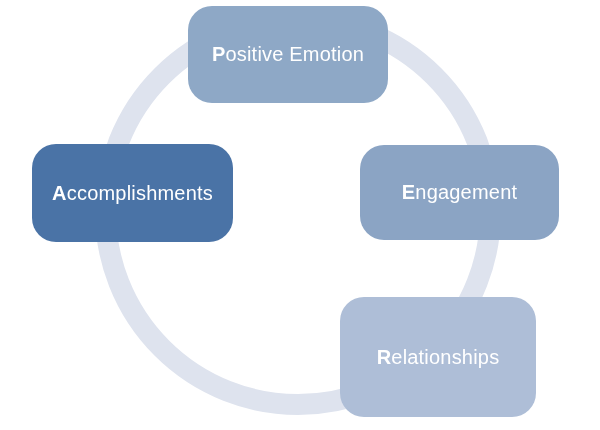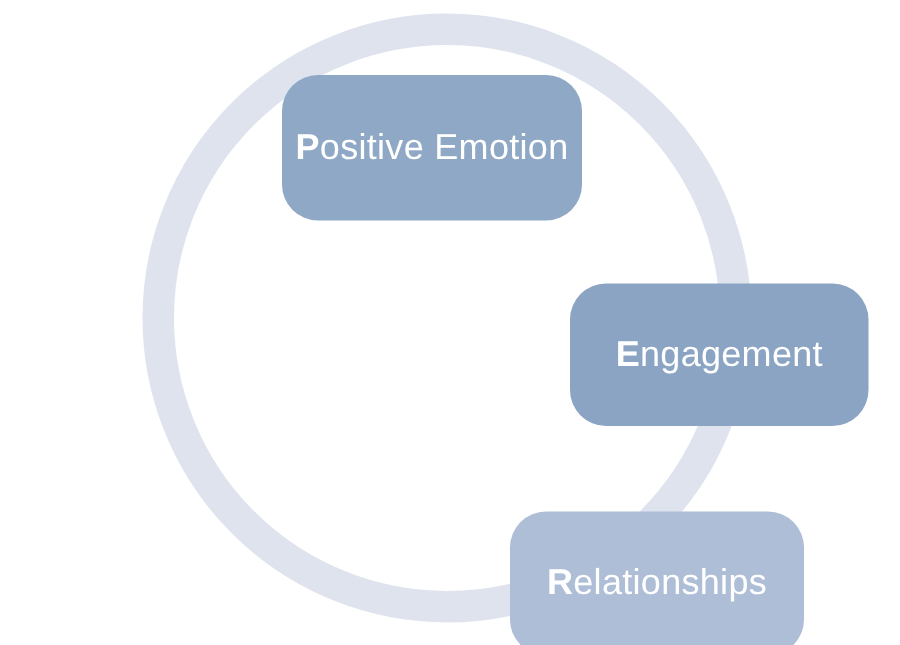--- a/index.html
+++ b/index.html
@@ -27,32 +27,31 @@
     z-index: 1;
   }
   .node {
     position: absolute;
     z-index: 2;
     border-radius: 24px;
     display: flex;
     align-items: center;
     justify-content: center;
     color: #ffffff; 
-    font-size: 24px;
+    font-size: 20px;
     font-weight: 400;
     letter-spacing: 0.2px;
     text-align: right;
-    margin-top: 44px;
   }
   .node .first-letter {
     font-weight: 700;
   }
   .node-positive-emotion { left: 188px; top: 6px;   width: 200px; height: 97px; }
-  .node-engagement       { left: 380px; top: 145px; width: 199px; height: 95px; }
-  .node-relationships    { left: 340px; top: 297px; width: 196px; height: 96px; }
+  .node-engagement       { left: 360px; top: 145px; width: 199px; height: 95px; }
+  .node-relationships    { left: 340px; top: 297px; width: 196px; height: 120px; }
   .node-meaning          { left: 73px;  top: 297px; width: 202px; height: 95px; }
   .node-accomplishments  { left: 32px;  top: 144px; width: 201px; height: 98px; }
 </style>
 </head>
 <body>
 
 <div class="canvas" style="background: rgb(255, 255, 255);">
 
   <div class="ring" style="border-color: rgb(222, 227, 238);"></div>
 
@@ -62,14 +61,17 @@
 
   <div class="node node-engagement" style="background: rgb(139, 164, 196); color: rgb(255, 255, 255);">
     <span><span class="first-letter">E</span><span>ngagement</span></span>
   </div>
 
   <div class="node node-relationships" style="background: rgb(174, 190, 215); color: rgb(255, 255, 255);">
     <span><span class="first-letter">R</span><span>elationships</span></span>
   </div>
 
 
+  <div class="node node-accomplishments" style="background: rgb(74, 115, 166); color: rgb(255, 255, 255);">
+    <span><span class="first-letter">A</span><span>ccomplishments</span></span>
+  </div>
 
 </div>
 
 </body></html>

